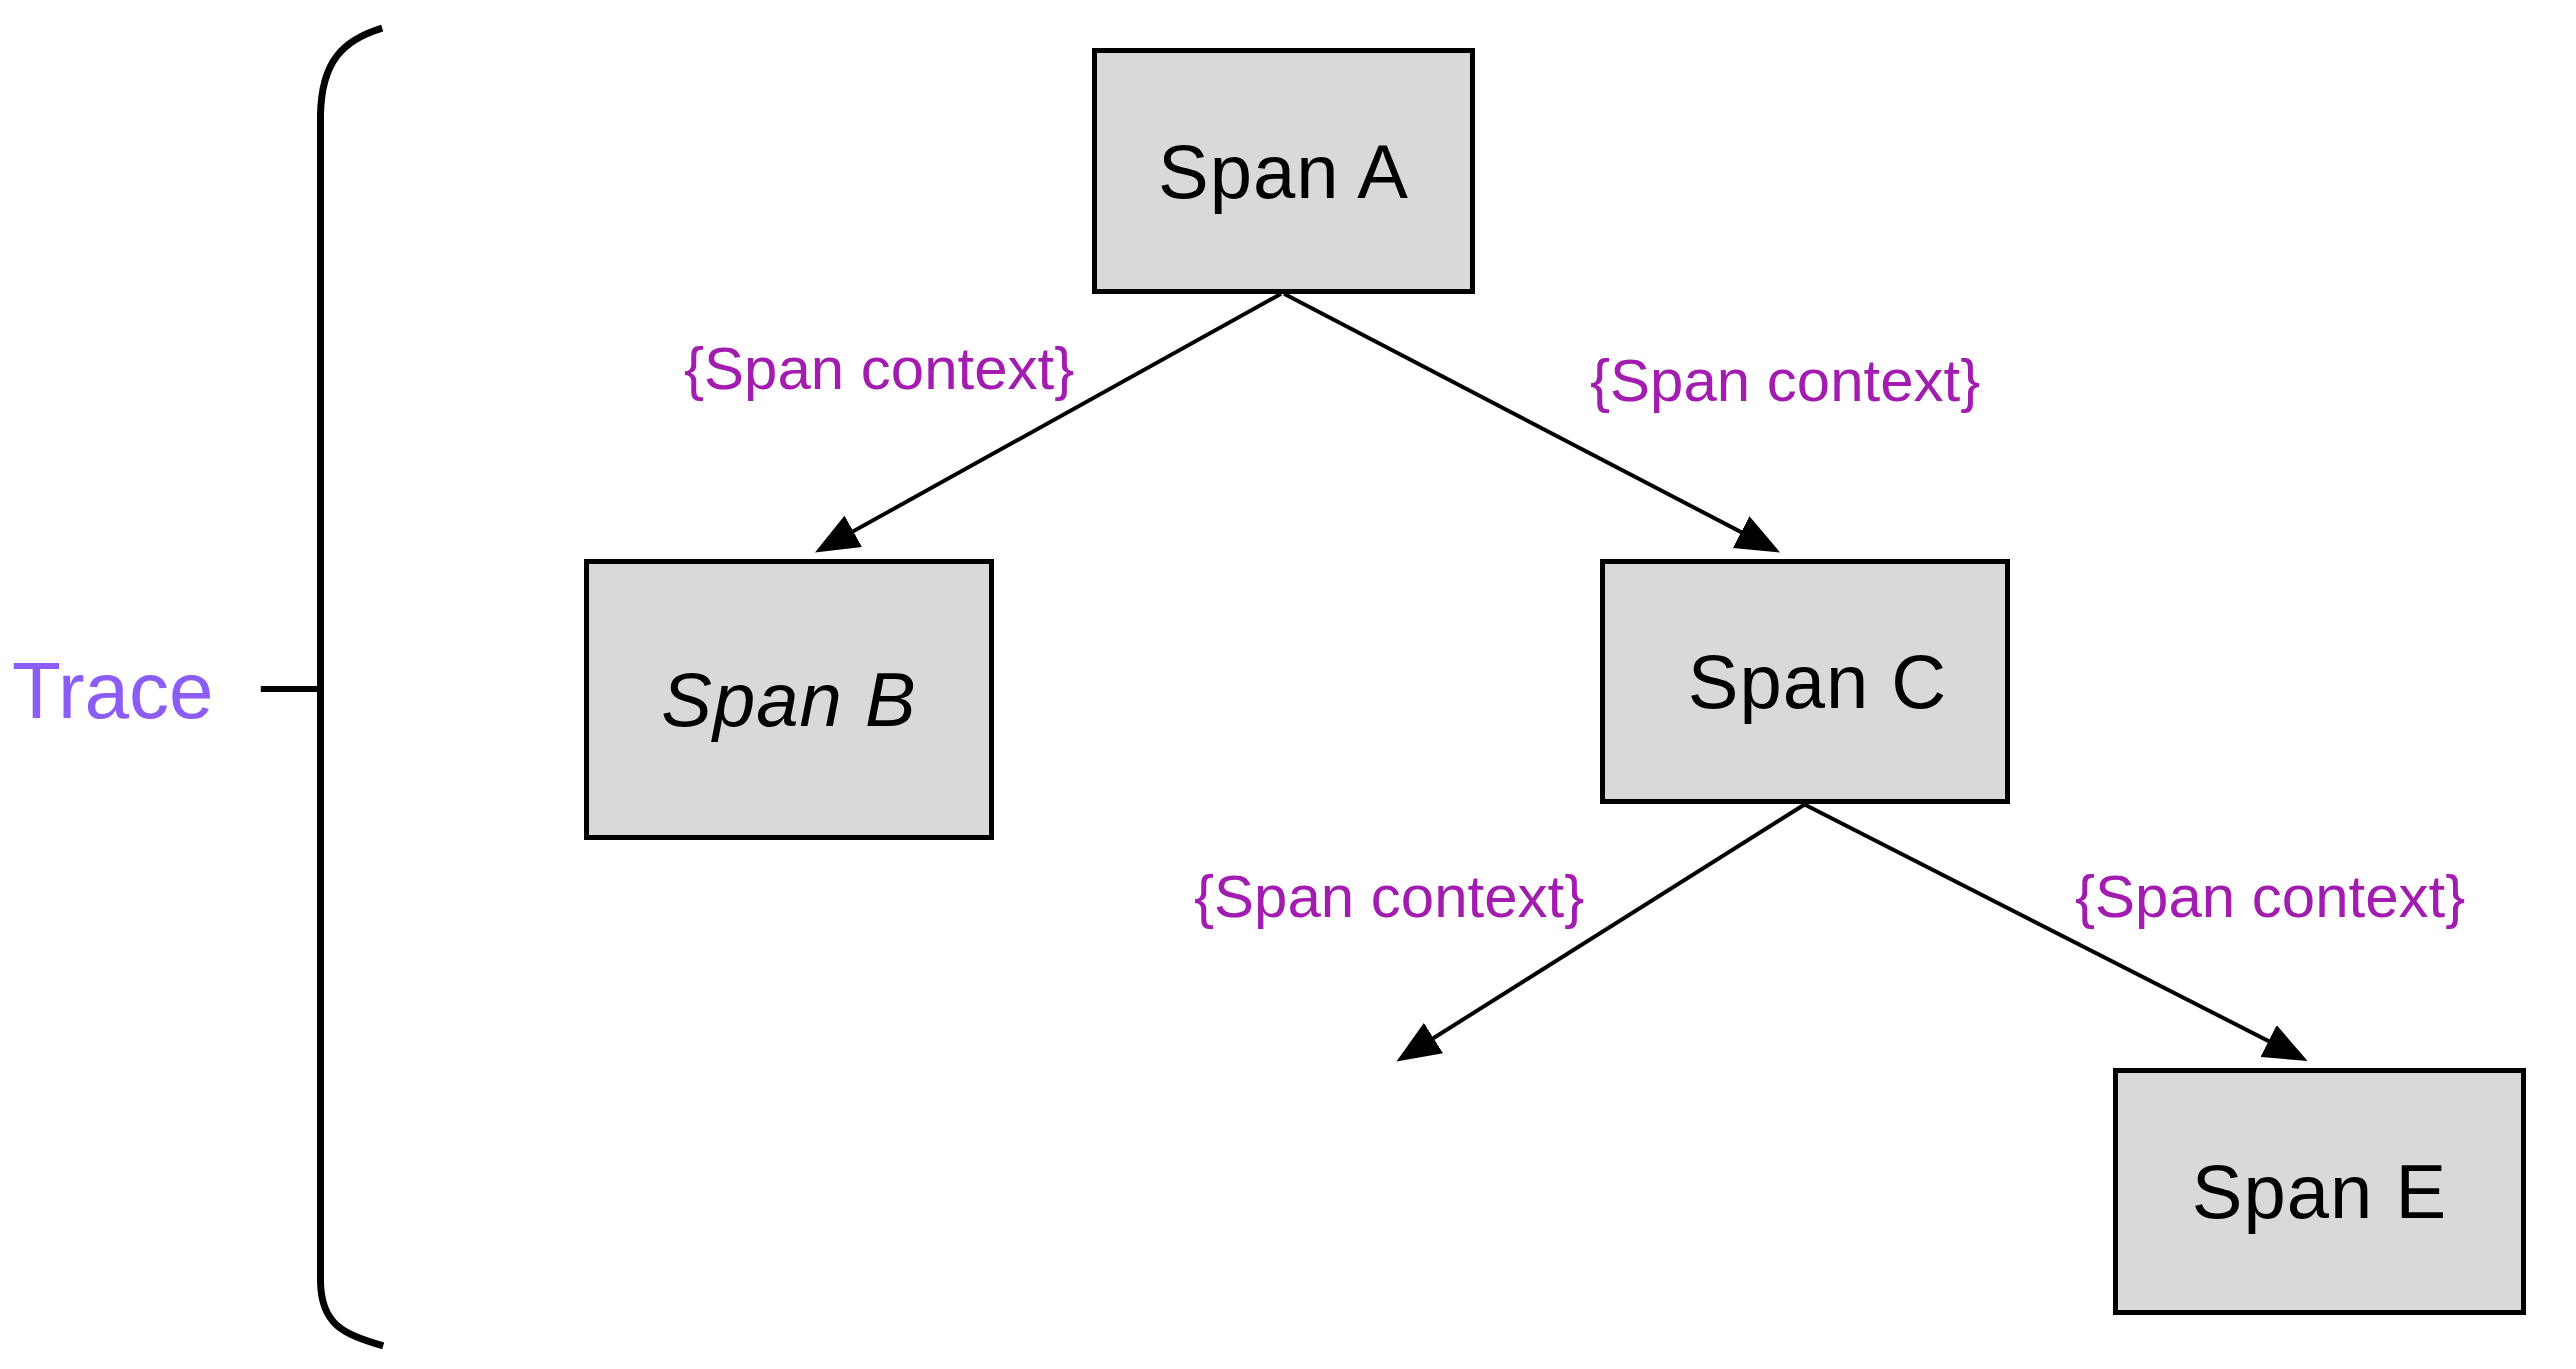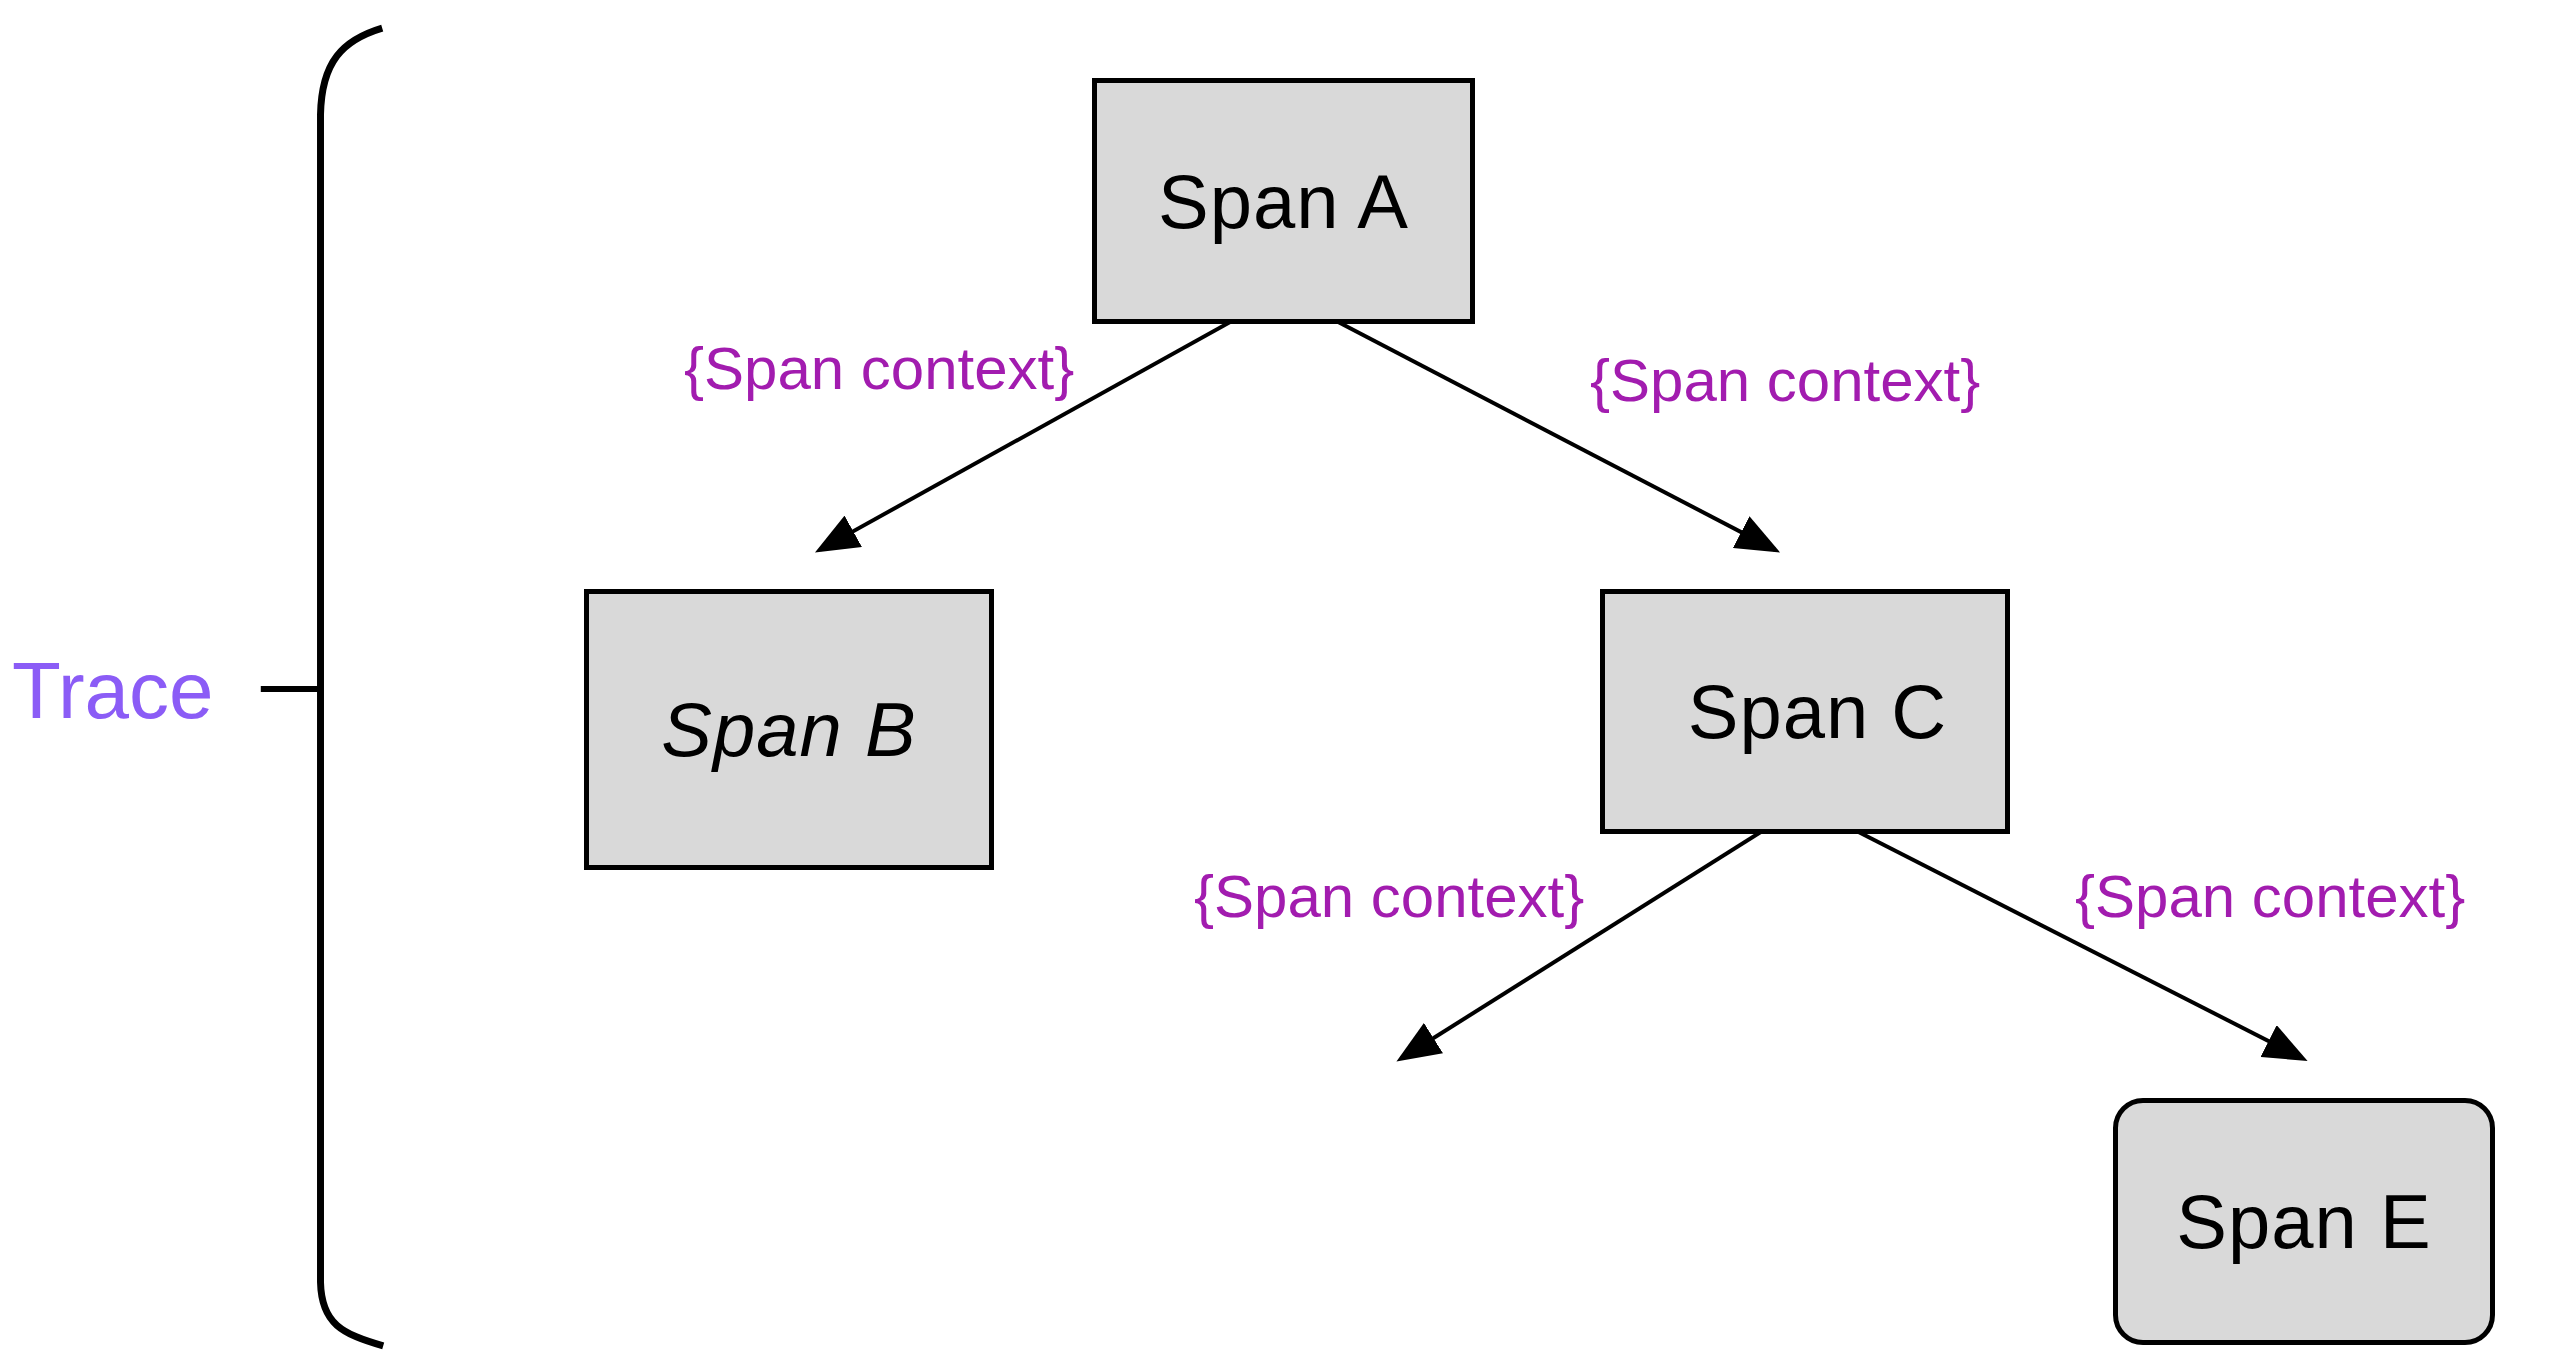--- a/index.html
+++ b/index.html
@@ -23,33 +23,32 @@
     height: 1370px;
   }
   .node {
     position: absolute;
     background: #d9d9d9;
     border: 5px solid #000000;
     box-sizing: border-box;
     display: flex;
     align-items: center;
     justify-content: center;
-    margin-top: 30px;
   }
   .node-label {
     font-size: 76px;
     color: #000000;
     white-space: nowrap;
     letter-spacing: 1px;
   }
   .node-a { left: 1092px; top: 48px;  width: 383px; height: 246px; }
   .node-b { left: 584px;  top: 559px; width: 410px; height: 281px; font-style: italic; }
   .node-c { left: 1600px; top: 559px; width: 410px; height: 245px; padding-left: 25px; }
   .node-d { left: 1186px; top: 1068px; width: 384px; height: 245px; }
-  .node-e { left: 2113px; top: 1068px; width: 382px; height: 247px; border-radius: 30px; }
+  .node-e { left: 2113px; top: 1068px; width: 413px; height: 247px; }
   .edge-label {
     position: absolute;
     font-size: 60px;
     color: #a21caf;
     white-space: nowrap;
   }
   .edge-label-ab { left: 684px;  top: 334px; }
   .edge-label-ac { left: 1590px; top: 346px; }
   .edge-label-cd { left: 1194px; top: 862px; }
   .edge-label-ce { left: 2075px; top: 862px; }

